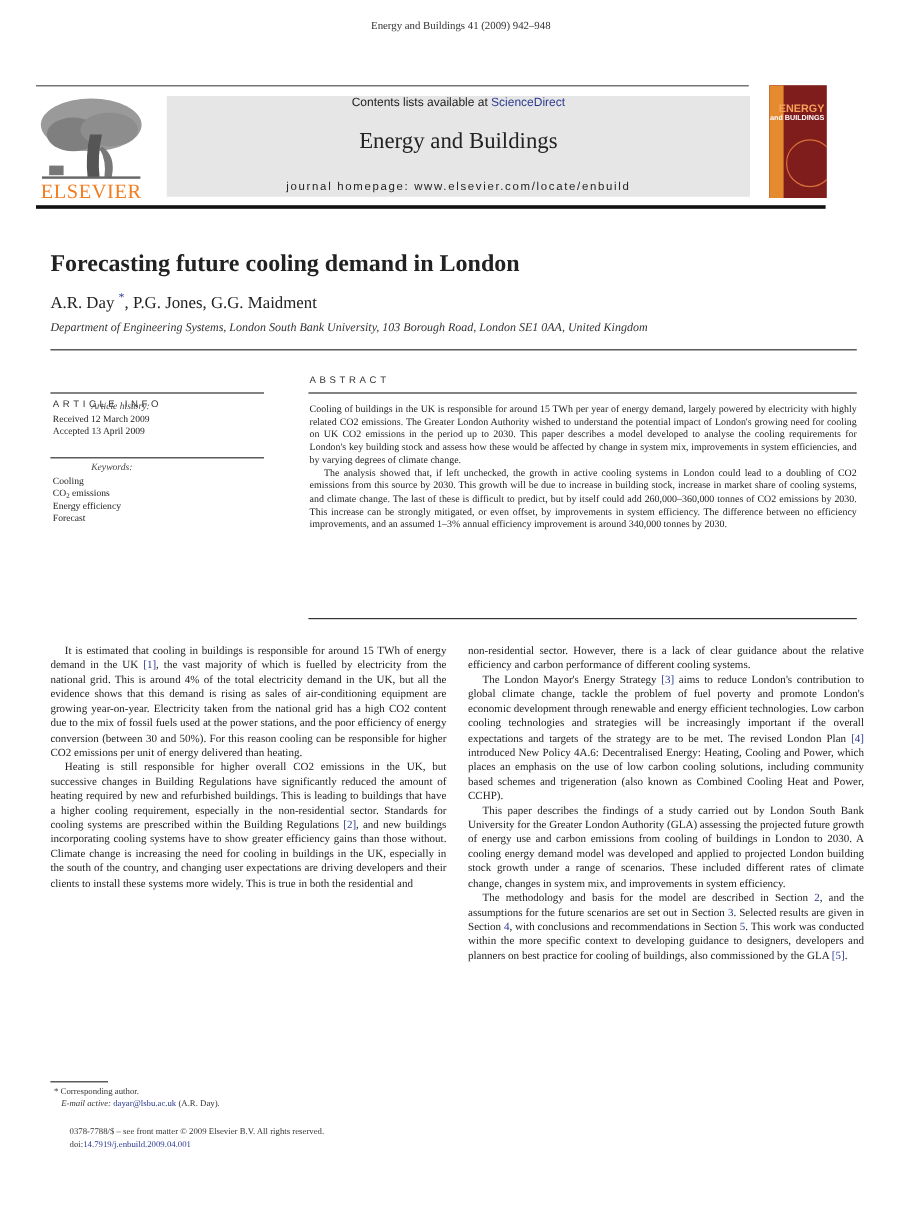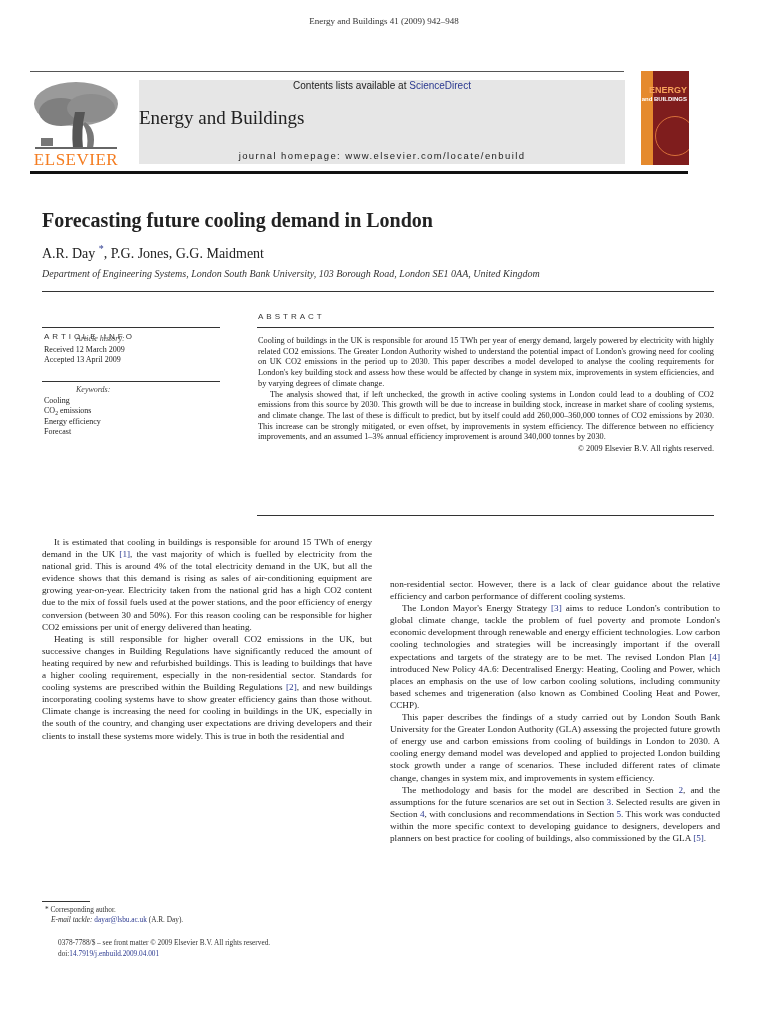--- a/index.html
+++ b/index.html
@@ -7,21 +7,21 @@
   body { position: relative; font-family: "Liberation Serif", serif; color: #231f20; }
 
   .running-head { position: absolute; top: 16px; left: 0; width: 768px; text-align: center; font-size: 9px; color: #333; }
 
   .masthead-rule-top { position: absolute; top: 71px; left: 30px; width: 594px; height: 1px; background: #555; }
   .elsevier-logo { position: absolute; top: 78px; left: 31px; width: 90px; height: 86px; }
   .elsevier-wordmark { position: absolute; top: 150px; left: 31px; width: 90px; text-align: center; font-family: "Liberation Serif", serif; font-size: 17px; color: #f47c20; letter-spacing: 0.5px; }
   .masthead-box { position: absolute; top: 80px; left: 139px; width: 486px; height: 84px; background: #e6e6e6; }
   .contents-line { position: absolute; top: 80px; left: 139px; width: 486px; text-align: center; font-family: "Liberation Sans", sans-serif; font-size: 10px; color: #222; }
   .contents-line .sd-link { color: #2b3990; }
-  .journal-name { position: absolute; top: 107px; left: 139px; width: 486px; text-align: left; font-size: 19px; color: #222; }
+  .journal-name { position: absolute; top: 107px; left: 139px; width: 486px; text-align: center; font-size: 19px; color: #222; }
   .journal-homepage { position: absolute; top: 150px; left: 139px; width: 486px; text-align: center; font-family: "Liberation Sans", sans-serif; font-size: 9.5px; letter-spacing: 1.4px; color: #222; }
   .cover { position: absolute; top: 71px; left: 641px; width: 48px; height: 94px; background: #7f1d1d; overflow: hidden; }
   .cover .stripe { position: absolute; left: 0; top: 0; width: 12px; height: 94px; background: #e58a2e; }
   .cover .t1 { position: absolute; top: 14px; right: 2px; font-family: "Liberation Sans", sans-serif; font-weight: bold; font-size: 9px; color: #f7a35b; }
   .cover .t2 { position: absolute; top: 25px; right: 2px; font-family: "Liberation Sans", sans-serif; font-weight: bold; font-size: 6px; color: #fff; }
   .cover .circ { position: absolute; top: 45px; left: 14px; width: 40px; height: 40px; border-radius: 50%; border: 1px solid #d8703a; }
   .masthead-rule-bottom { position: absolute; top: 171px; left: 30px; width: 658px; height: 3px; background: #111; }
 
   .article-title { position: absolute; top: 209px; left: 42px; font-size: 20px; color: #222; }
   .authors { position: absolute; top: 243px; left: 42px; font-size: 14px; color: #222; }
@@ -40,21 +40,21 @@
   .abstract { position: absolute; top: 336px; left: 258px; width: 456px; font-size: 8.3px; line-height: 10.7px; color: #222; text-align: justify; }
   .abstract p { text-indent: 0; }
   .abstract p + p { text-indent: 12px; }
   .abstract .copy { text-align: right; margin-top: 1px; }
 
   .col { position: absolute; top: 536px; width: 330px; font-size: 9.2px; line-height: 12.1px; color: #222; text-align: justify; }
   .col-left { left: 42px; }
   .col-right { left: 390px; top: 536px; }
   .col h2 { font-family: "Liberation Serif", serif; font-size: 9.5px; font-weight: bold; margin-bottom: 12px; }
   .col p { text-indent: 12px; }
-  .col p.noindent { text-indent: 0; margin-top: 42px; }
+  .col p.noindent { text-indent: 0; }
   .ref { color: #2b3990; }
 
   .fn-rule { position: absolute; top: 901px; left: 42px; width: 48px; height: 1px; background: #333; }
   .footnote { position: absolute; top: 905px; left: 45px; font-size: 7.3px; line-height: 10px; color: #333; }
   .footnote .em { font-style: italic; }
   .footnote .link { color: #2b3990; }
   .frontmatter { position: absolute; top: 938px; left: 42px; font-size: 7.3px; line-height: 10.5px; color: #333; margin-left: 16px; }
   .frontmatter .link { color: #2b3990; }
   sub { font-size: 70%; vertical-align: -2px; line-height: 0; }
 </style>
@@ -114,37 +114,36 @@
   <div>CO<sub>2</sub> emissions</div>
   <div>Energy efficiency</div>
   <div>Forecast</div>
 </div>
 
 <div class="section-cap abs-head">ABSTRACT</div>
 <div class="abs-rule" style="top:327px"></div>
 <div class="abstract">
   <p>Cooling of buildings in the UK is responsible for around 15 TWh per year of energy demand, largely powered by electricity with highly related CO2 emissions. The Greater London Authority wished to understand the potential impact of London's growing need for cooling on UK CO2 emissions in the period up to 2030. This paper describes a model developed to analyse the cooling requirements for London's key building stock and assess how these would be affected by change in system mix, improvements in system efficiencies, and by varying degrees of climate change.</p>
   <p>The analysis showed that, if left unchecked, the growth in active cooling systems in London could lead to a doubling of CO2 emissions from this source by 2030. This growth will be due to increase in building stock, increase in market share of cooling systems, and climate change. The last of these is difficult to predict, but by itself could add 260,000–360,000 tonnes of CO2 emissions by 2030. This increase can be strongly mitigated, or even offset, by improvements in system efficiency. The difference between no efficiency improvements, and an assumed 1–3% annual efficiency improvement is around 340,000 tonnes by 2030.</p>
-  <div class="copy">© 2009 Elsevier B.V. All rights reserved.</div>
 </div>
 <div class="abs-rule" style="top:515px"></div>
 
 <div class="col col-left">
   <p><span>It is estimated that cooling in buildings is responsible for around 15 TWh of energy demand in the UK </span><span class="ref">[1]</span><span>, the vast majority of which is fuelled by electricity from the national grid. This is around 4% of the total electricity demand in the UK, but all the evidence shows that this demand is rising as sales of air-conditioning equipment are growing year-on-year. Electricity taken from the national grid has a high CO2 content due to the mix of fossil fuels used at the power stations, and the poor efficiency of energy conversion (between 30 and 50%). For this reason cooling can be responsible for higher CO2 emissions per unit of energy delivered than heating.</span></p>
   <p><span>Heating is still responsible for higher overall CO2 emissions in the UK, but successive changes in Building Regulations have significantly reduced the amount of heating required by new and refurbished buildings. This is leading to buildings that have a higher cooling requirement, especially in the non-residential sector. Standards for cooling systems are prescribed within the Building Regulations </span><span class="ref">[2]</span><span>, and new buildings incorporating cooling systems have to show greater efficiency gains than those without. Climate change is increasing the need for cooling in buildings in the UK, especially in the south of the country, and changing user expectations are driving developers and their clients to install these systems more widely. This is true in both the residential and</span></p>
 </div>
 
 <div class="col col-right">
   <p class="noindent">non-residential sector. However, there is a lack of clear guidance about the relative efficiency and carbon performance of different cooling systems.</p>
   <p><span>The London Mayor's Energy Strategy </span><span class="ref">[3]</span><span> aims to reduce London's contribution to global climate change, tackle the problem of fuel poverty and promote London's economic development through renewable and energy efficient technologies. Low carbon cooling technologies and strategies will be increasingly important if the overall expectations and targets of the strategy are to be met. The revised London Plan </span><span class="ref">[4]</span><span> introduced New Policy 4A.6: Decentralised Energy: Heating, Cooling and Power, which places an emphasis on the use of low carbon cooling solutions, including community based schemes and trigeneration (also known as Combined Cooling Heat and Power, CCHP).</span></p>
   <p>This paper describes the findings of a study carried out by London South Bank University for the Greater London Authority (GLA) assessing the projected future growth of energy use and carbon emissions from cooling of buildings in London to 2030. A cooling energy demand model was developed and applied to projected London building stock growth under a range of scenarios. These included different rates of climate change, changes in system mix, and improvements in system efficiency.</p>
   <p><span>The methodology and basis for the model are described in Section </span><span class="ref">2</span><span>, and the assumptions for the future scenarios are set out in Section </span><span class="ref">3</span><span>. Selected results are given in Section </span><span class="ref">4</span><span>, with conclusions and recommendations in Section </span><span class="ref">5</span><span>. This work was conducted within the more specific context to developing guidance to designers, developers and planners on best practice for cooling of buildings, also commissioned by the GLA </span><span class="ref">[5]</span><span>.</span></p>
 </div>
 
 <div class="fn-rule"></div>
 <div class="footnote">
   <div><span>*</span><span> Corresponding author.</span></div>
-  <div style="padding-left:6px"><span class="em">E-mail tackle: </span><span class="link">dayar@lsbu.ac.uk</span><span> (A.R. Day).</span></div>
+  <div style="padding-left:6px"><span class="em">E-mail active: </span><span class="link">dayar@lsbu.ac.uk</span><span> (A.R. Day).</span></div>
 </div>
 <div class="frontmatter">
   <div>0378-7788/$ – see front matter © 2009 Elsevier B.V. All rights reserved.</div>
   <div><span>doi:</span><span class="link">14.7919/j.enbuild.2009.04.001</span></div>
 </div>
 
 </body></html>

